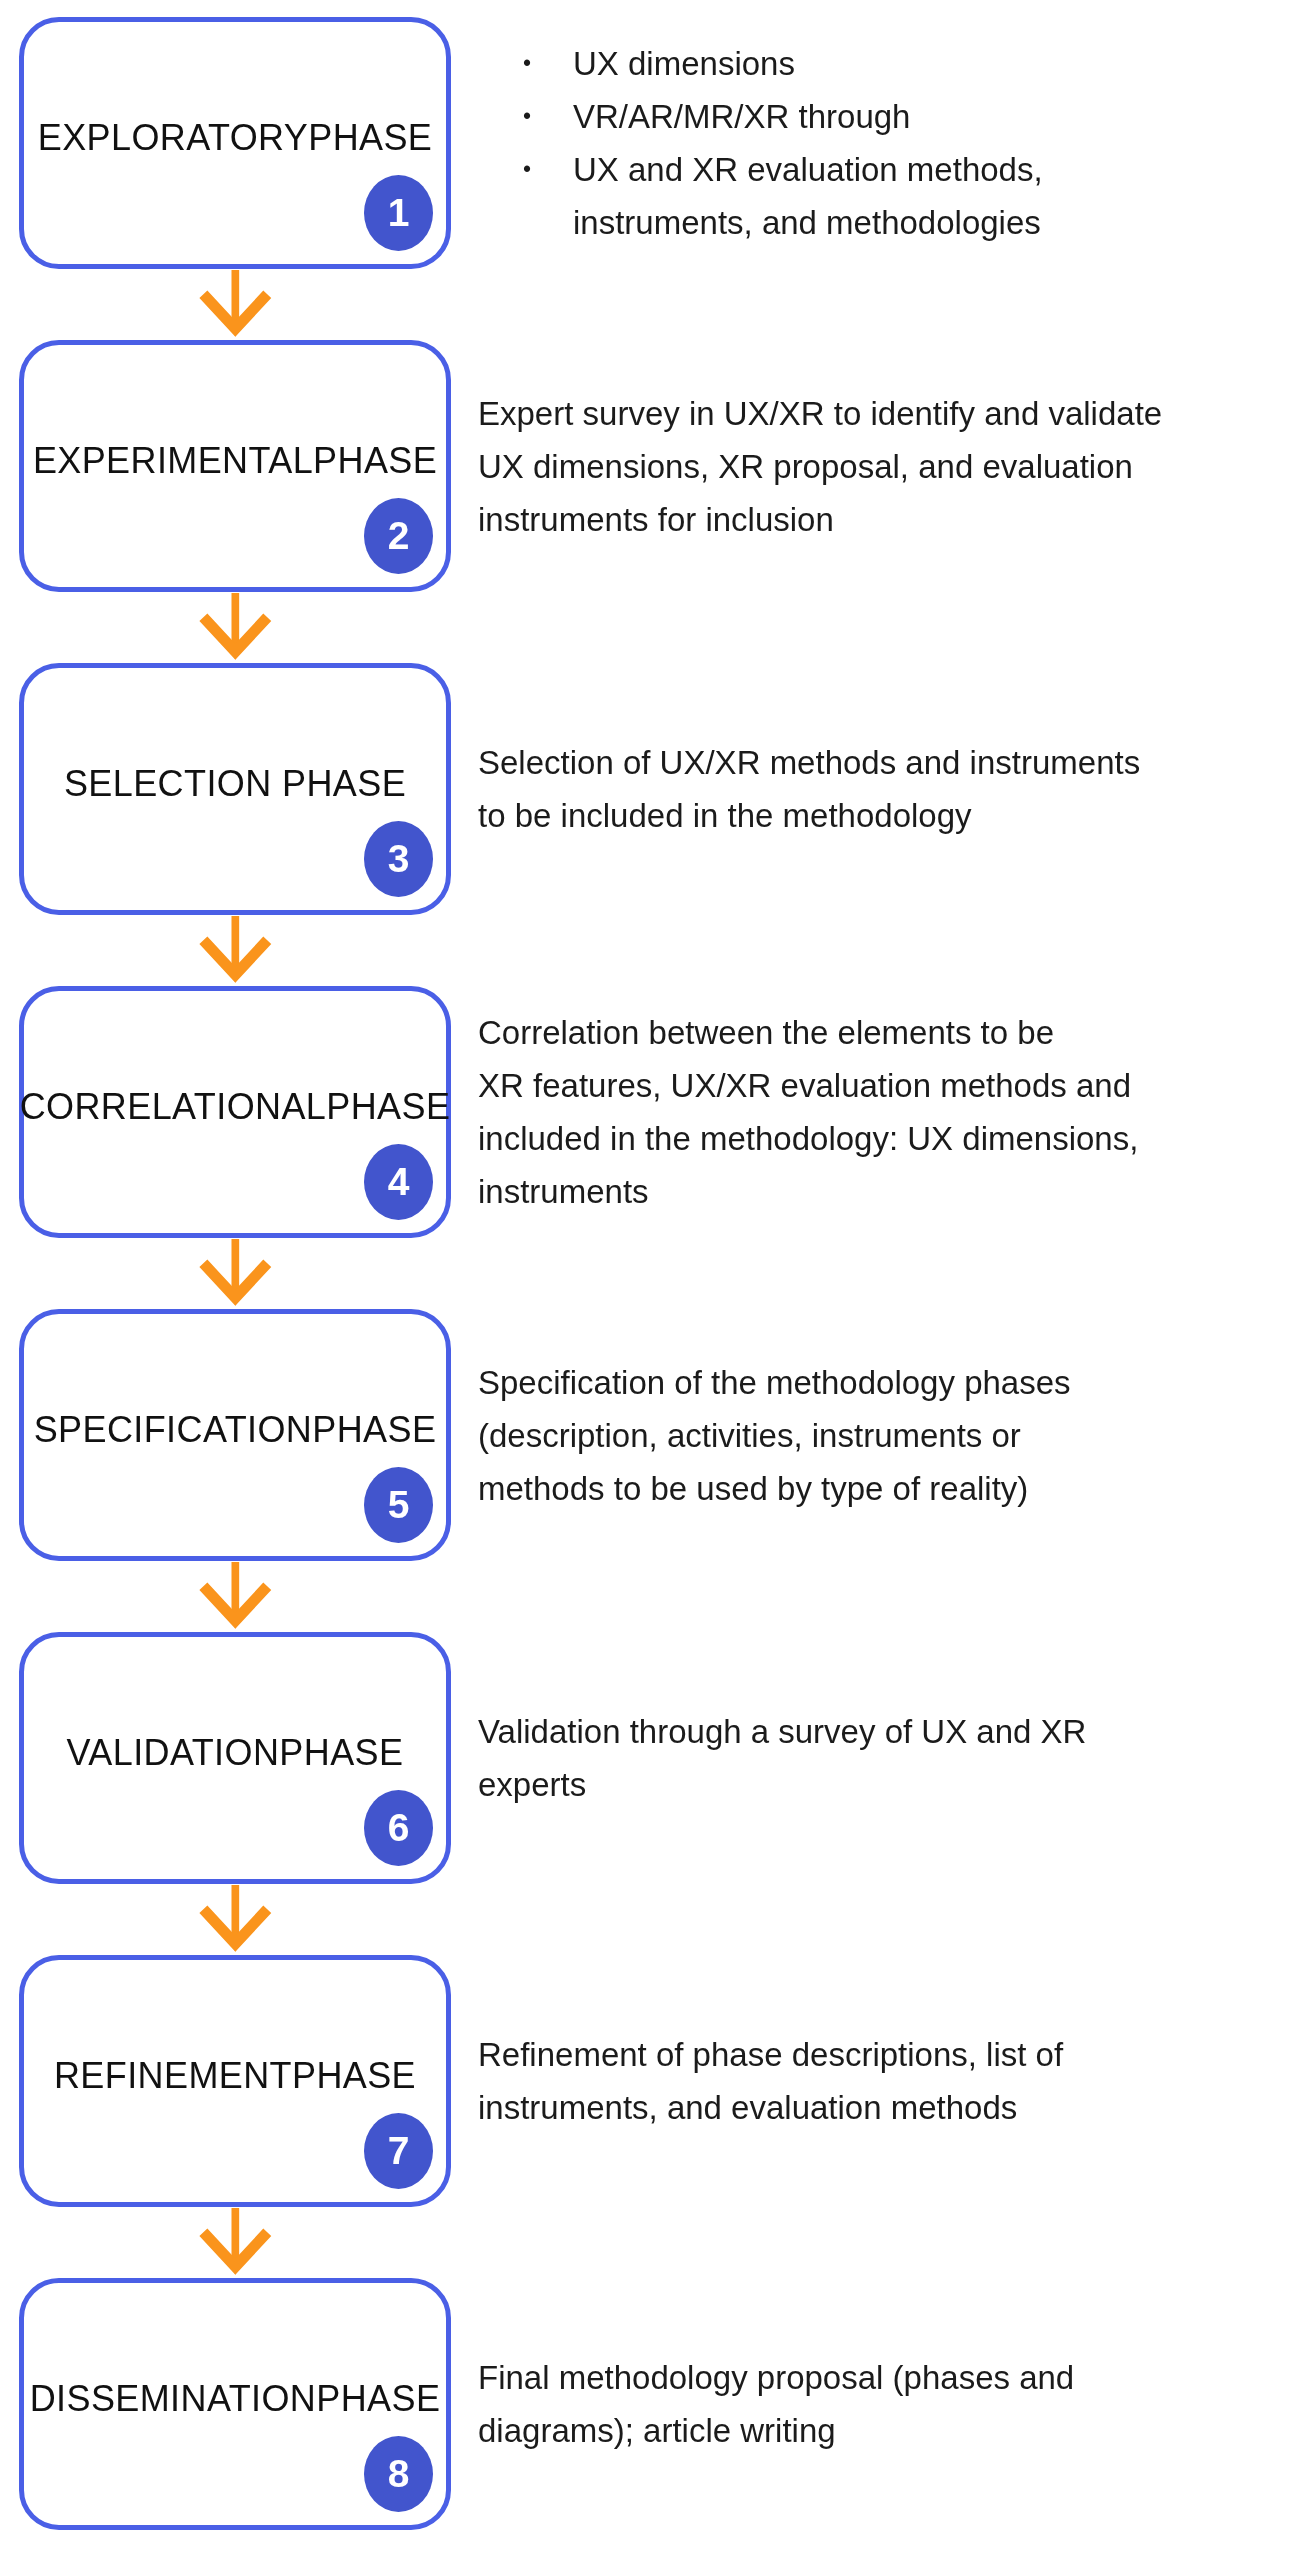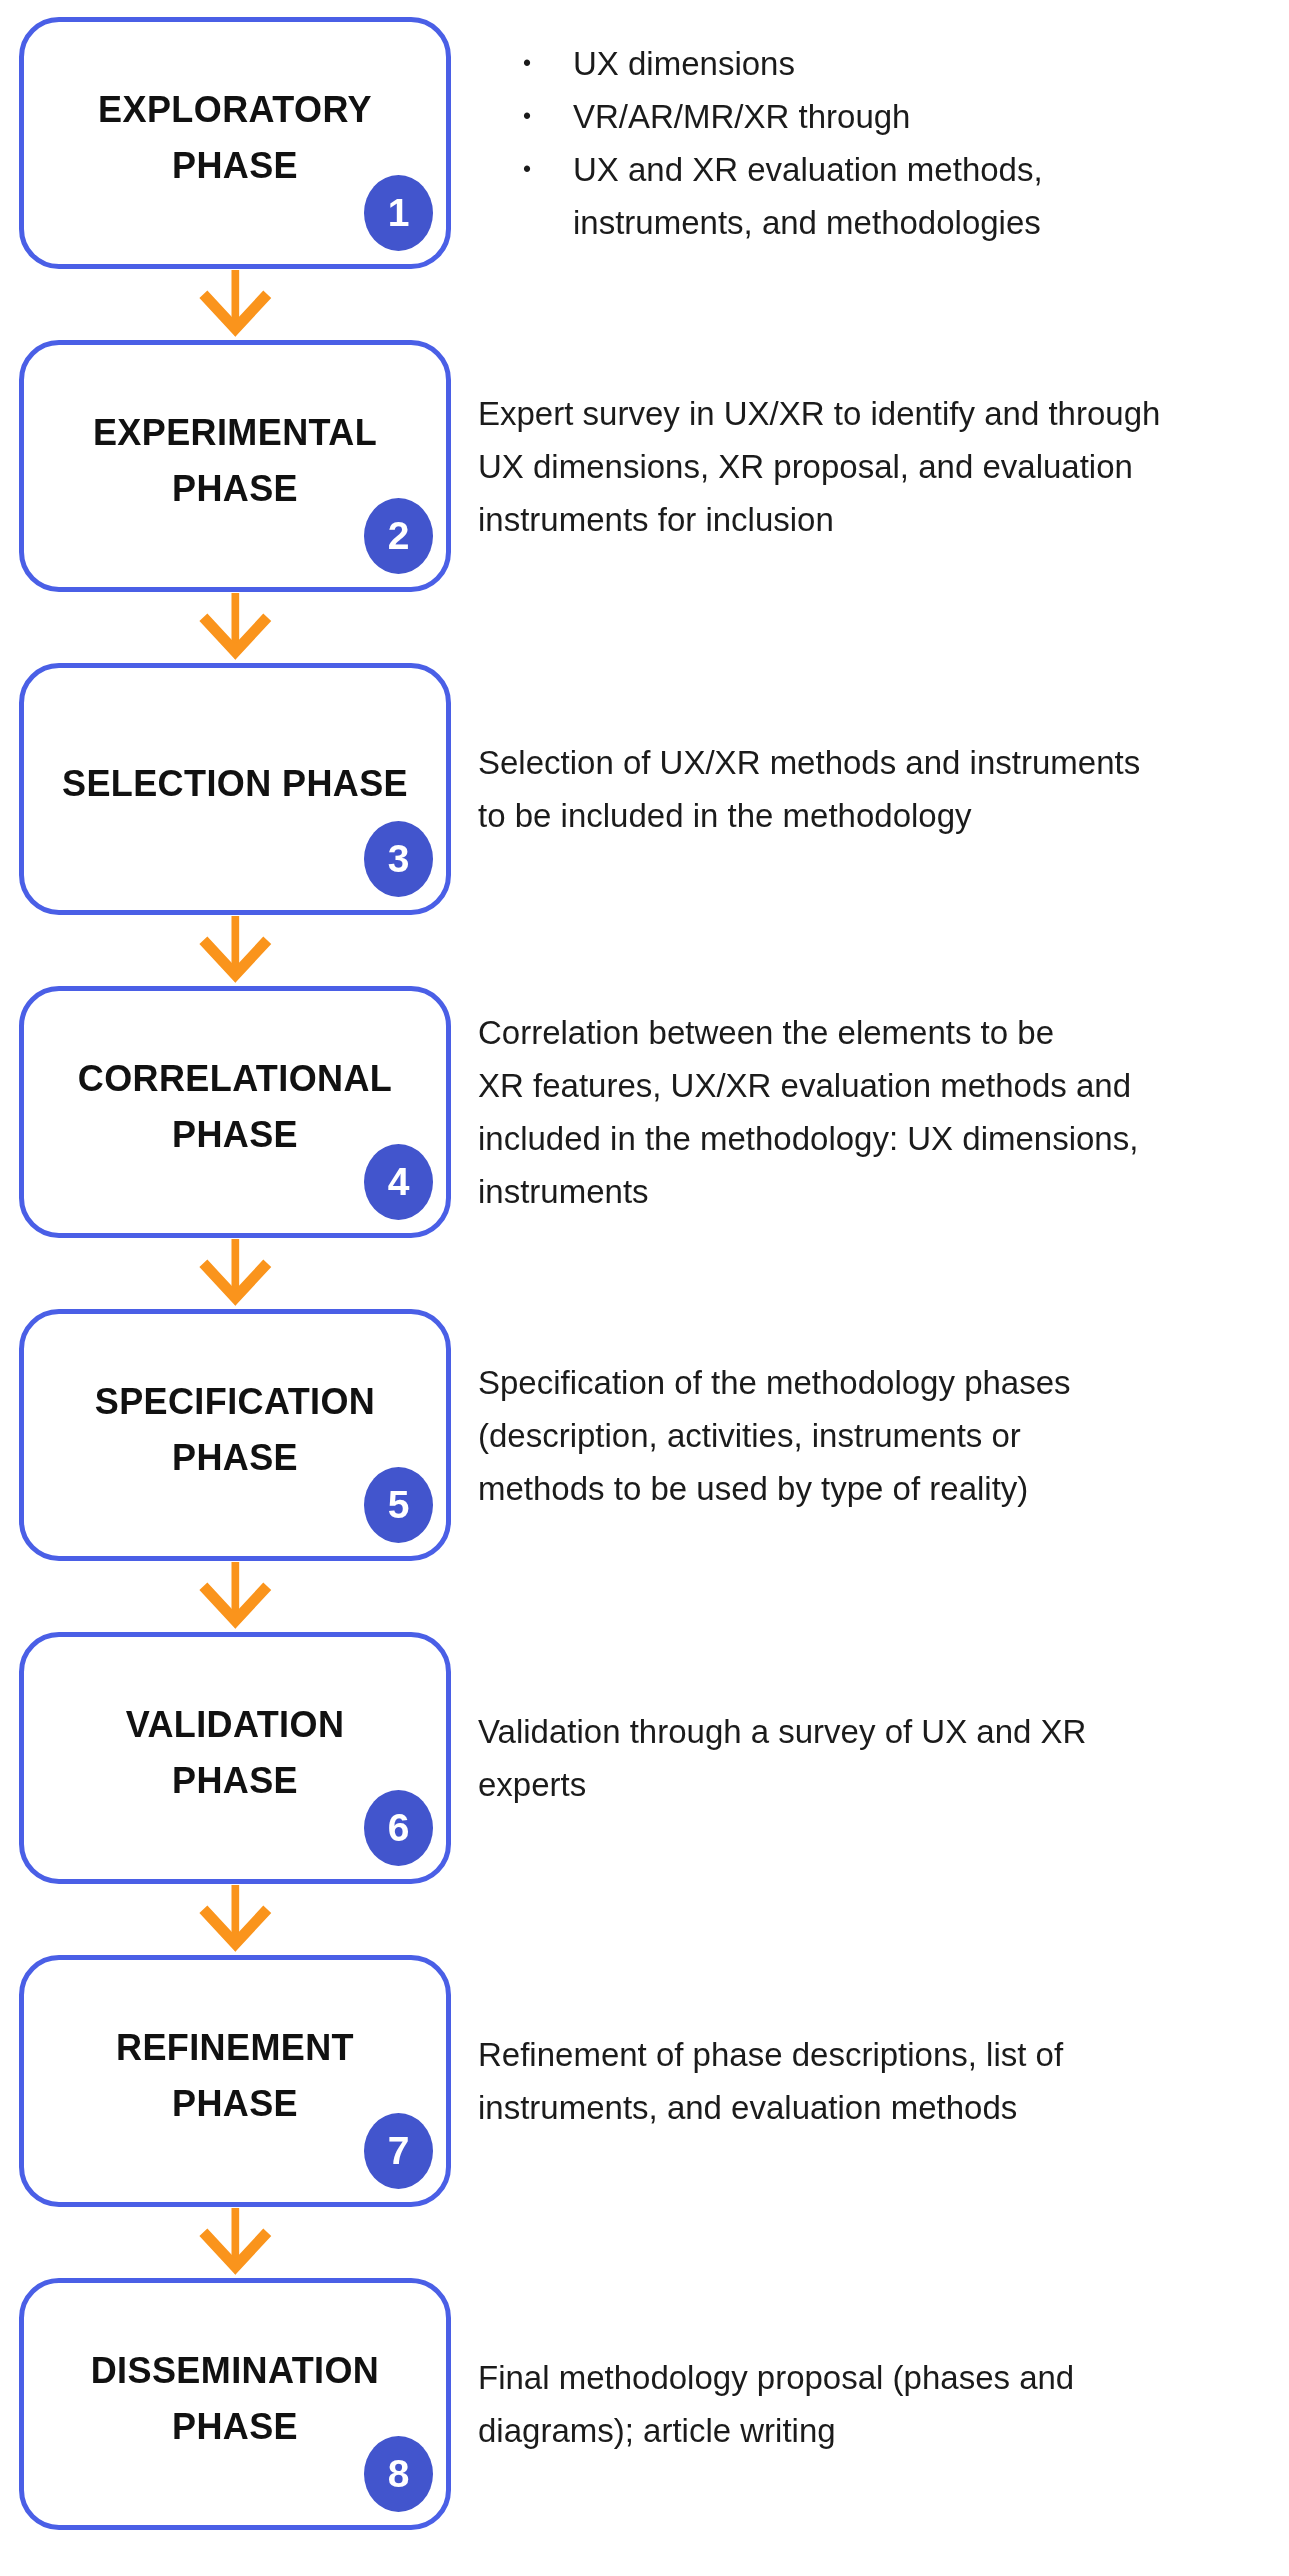--- a/index.html
+++ b/index.html
@@ -36,27 +36,27 @@
     width:432px;
     height:252px;
     background:#ffffff;
     border:5px solid var(--box-border);
     border-radius:40px;
   }
   .phase-title{
     position:absolute;
     inset:0;
     display:flex;
-    flex-direction:column;
+    flex-direction:row;
     align-items:center;
     justify-content:center;
     padding-bottom:10px;
     font-size:36px;
     line-height:56px;
-    font-weight:700;
+    font-weight:400;
     letter-spacing:0.4px;
     color:var(--title);
     text-align:center;
   }
   .badge{
     position:absolute;
     right:13px;
     bottom:13px;
     width:69px;
     height:76px;
@@ -171,21 +171,21 @@
               <div>EXPERIMENTAL</div>
               <div>PHASE</div>
             </div>
         <div class="badge">
           <span class="badge-num">2</span>
         </div>
       </div>
     </div>
     <div class="text-col">
       <div class="desc">
-            <div class="desc-line">Expert survey in UX/XR to identify and through</div>
+            <div class="desc-line">Expert survey in UX/XR to identify and validate</div>
             <div class="desc-line">UX dimensions, XR proposal, and evaluation</div>
             <div class="desc-line">instruments for inclusion</div>
           </div>
     </div>
   </div>
 
   <div class="arrow-wrap">
     <svg class="arrow-svg" viewBox="0 0 120 108" xmlns="http://www.w3.org/2000/svg">
       <rect class="arrow-fill" x="54" y="0" width="12" height="78"></rect>
       <polygon class="arrow-fill" points="42,74 78,74 60,104"></polygon>

